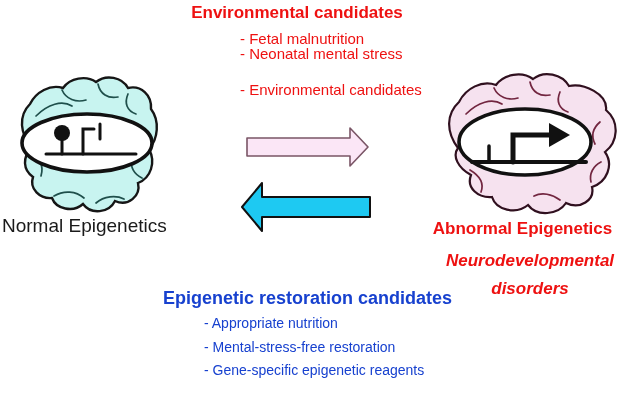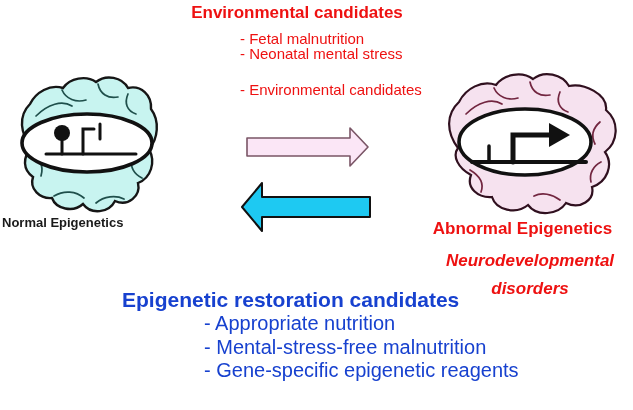--- a/index.html
+++ b/index.html
@@ -11,29 +11,29 @@
   .gfx{position:absolute;left:0;top:0;}
 
   
   .env-title{left:132px;top:3px;width:330px;text-align:center;
     font-size:17px;font-weight:bold;color:var(--red);}
   .env-items{left:240px;top:31px;font-size:15px;color:var(--red);}
   .env-items .line{height:15px;line-height:15px;}
   .env-items .line:nth-child(1){}
   .env-items .line:nth-child(2){margin-bottom:21px;}
 
-  .normal-label{left:2px;top:215px;font-size:13px;font-weight:bold;color:var(--text_black);}
+  .normal-label{left:2px;top:215px;font-size:19px;font-weight:normal;color:var(--text_black);}
   .abnormal-label{left:412px;top:219px;width:221px;text-align:center;
     font-size:17px;font-weight:bold;color:var(--red);}
   .disorders{left:425px;top:247px;width:210px;text-align:center;
     font-size:17px;font-weight:bold;font-style:italic;color:var(--red);line-height:28px;}
 
-  .resto-title{left:122px;top:288px;width:330px;text-align:center;
-    font-size:21px;font-weight:bold;color:var(--blue);}
-  .resto-items{left:204px;top:312px;font-size:20px;color:var(--blue);line-height:23.5px;}
+  .resto-title{left:122px;top:288px;width:330px;text-align:right;
+    font-size:18px;font-weight:bold;color:var(--blue);}
+  .resto-items{left:204px;top:312px;font-size:14px;color:var(--blue);line-height:23.5px;}
 
   
   .brainL{fill:var(--normal_brain_fill);stroke:var(--normal_brain_outline);stroke-width:2.4;}
   .sulciL{fill:none;stroke:var(--normal_brain_sulci);stroke-width:1.7;stroke-linecap:round;}
   .brainR{fill:var(--abnormal_brain_fill);stroke:var(--abnormal_brain_outline);stroke-width:2.2;}
   .sulciR{fill:none;stroke:var(--abnormal_brain_sulci);stroke-width:1.7;stroke-linecap:round;}
   .gene-panel{fill:#ffffff;stroke:#111111;stroke-width:3.6;}
   .gene-stroke{fill:none;stroke:#111111;stroke-linecap:round;stroke-linejoin:miter;}
   .arrow-fwd{fill:var(--forward_arrow_fill);stroke:var(--forward_arrow_stroke);stroke-width:1.6;stroke-linejoin:round;}
   .arrow-back{fill:var(--restore_arrow_fill);stroke:var(--restore_arrow_stroke);stroke-width:2;stroke-linejoin:round;}
@@ -112,17 +112,17 @@
   <div class="abs normal-label">Normal Epigenetics</div>
   <div class="abs abnormal-label">Abnormal Epigenetics</div>
   <div class="abs disorders">
     <div>Neurodevelopmental</div>
     <div>disorders</div>
   </div>
 
   <div class="abs resto-title">Epigenetic restoration candidates</div>
   <div class="abs resto-items">
     <div>- Appropriate nutrition</div>
-    <div>- Mental-stress-free malnutrition</div>
+    <div>- Mental-stress-free restoration</div>
     <div>- Gene-specific epigenetic reagents</div>
   </div>
 
 </div>
 
 </body></html>

